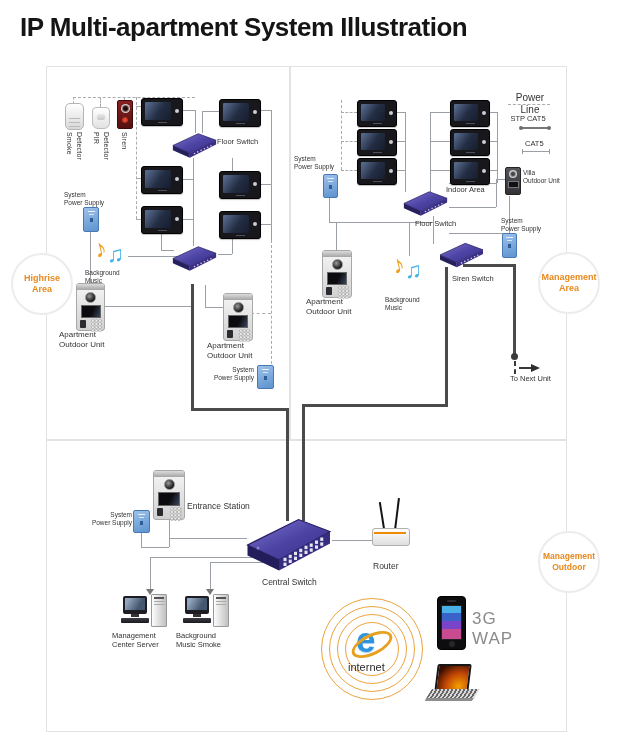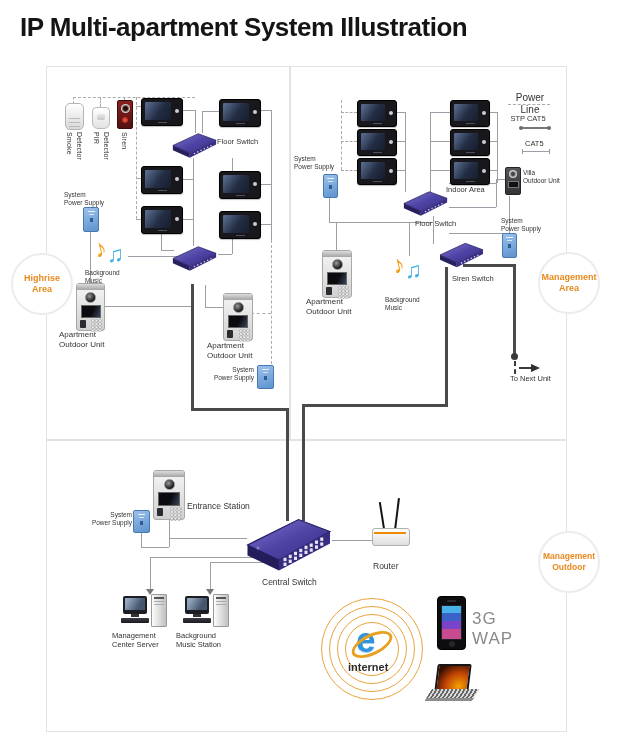--- a/index.html
+++ b/index.html
@@ -542,32 +542,32 @@
       <div class="stand"></div>
       <div class="kb"></div>
     <div class="tower">
         <i></i>
         <em></em>
         <em></em>
       </div>
   </div>
   <div class="lbl" style="left:176px;top:631px;width:72px;font-size:7.5px">
     <div>Background</div>
-      <div>Music Station</div>
+      <div>Music Smoke</div>
   </div>
 
   <div class="ring" style="left:321px;top:598px;width:100px;height:100px"></div>
   <div class="ring" style="left:329px;top:606px;width:84px;height:84px"></div>
   <div class="ring" style="left:337px;top:614px;width:68px;height:68px"></div>
   <div class="ring" style="left:345px;top:622px;width:52px;height:52px"></div>
   <div class="ie" style="left:352px;top:620px;width:40px;height:44px">
     <span class="e">e</span>
       <span class="ring2"></span>
   </div>
-  <div class="lbl" style="left:348px;top:661px;width:46px;font-size:11px;font-weight:bold;color:#2b2b2b;z-index:7">internet</div>
+  <div class="lbl" style="left:348px;top:661px;width:46px;font-size:11px;font-weight:normal;color:#2b2b2b;z-index:7">internet</div>
 
   <div class="phone" style="left:437px;top:596px">
     <div class="sp"></div>
       <div class="scr"></div>
       <div class="hm"></div>
   </div>
   <div class="lbl" style="left:472px;top:609px;width:70px;font-size:17px;color:#8a8a8a;text-align:left;letter-spacing:1px">3G WAP</div>
 
   <div class="laptop" style="left:430px;top:664px;width:50px;height:40px">
     <div class="scr"></div>

